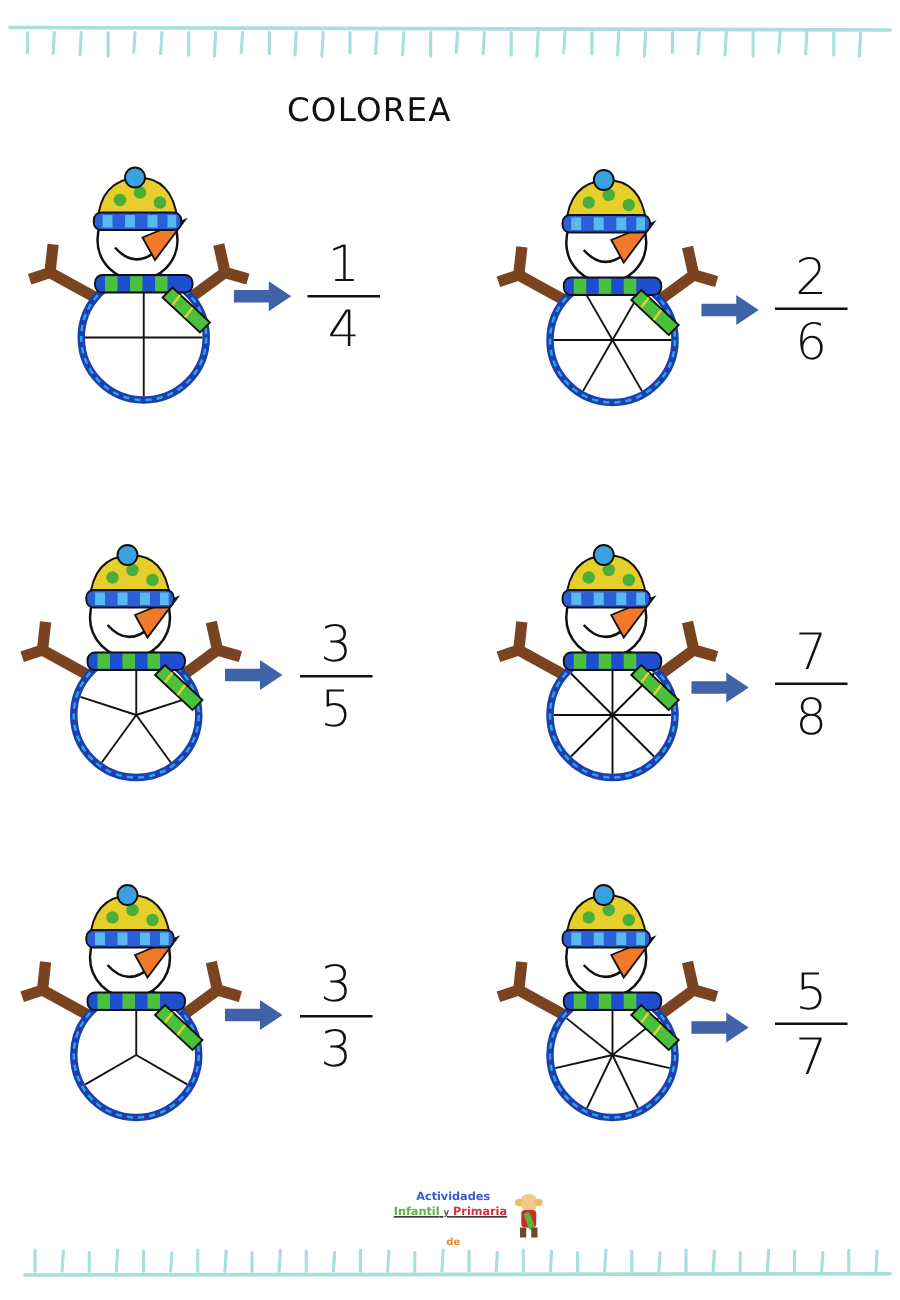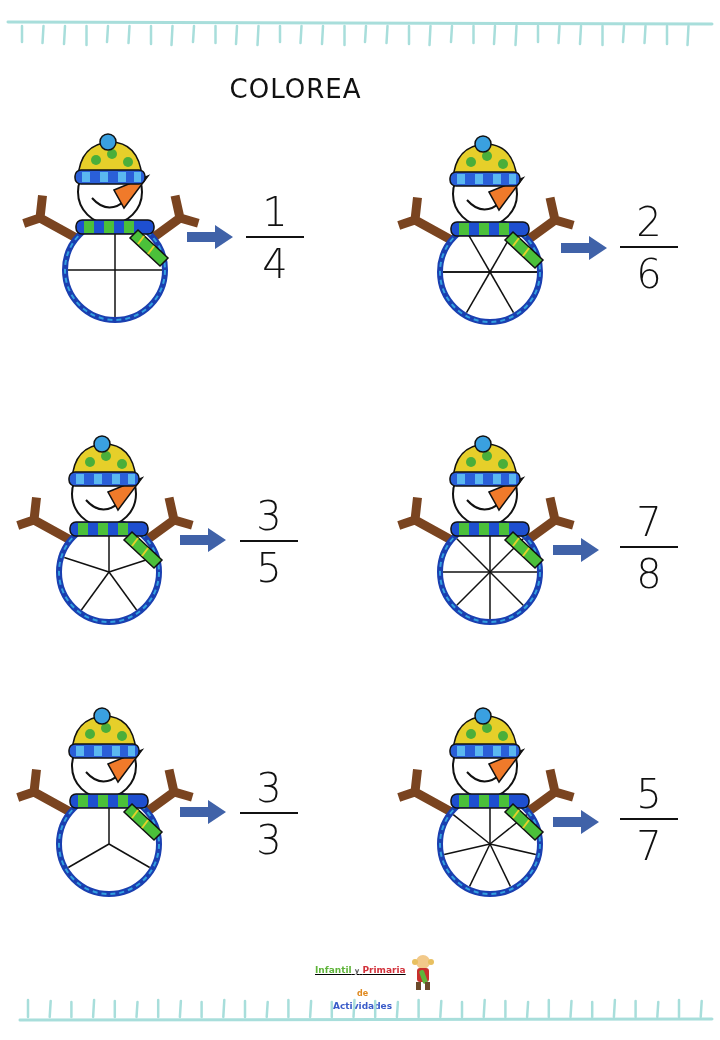--- a/index.html
+++ b/index.html
@@ -9,21 +9,21 @@
   .border-bottom { top:990px; height:40px; }
   .title { position:absolute; top:74px; left:0; width:591px; text-align:center; font-size:26px; letter-spacing:1px; color:#111; font-family:"DejaVu Sans", sans-serif; }
   .item { position:absolute; width:330px; height:200px; }
   .snowman { position:absolute; left:0; top:0; width:190px; height:200px; }
   .arrow { position:absolute; width:46px; height:24px; }
   .fraction { position:absolute; width:58px; text-align:center; font-family:"DejaVu Sans", sans-serif; color:#111; }
   .fraction .num, .fraction .den { display:block; font-size:40px; line-height:44px; font-weight:300; }
   .fraction .bar { display:block; height:2px; background:#111; margin:2px 0 4px 0; }
   .logo { position:absolute; left:315px; top:953px; width:125px; height:44px; }
   .logo .l1, .logo .l2, .logo .l3 { position:absolute; font-family:"DejaVu Sans", sans-serif; font-weight:bold; }
-  .logo .l1 { left:18px; top:0; font-size:9px; color:#3a5cc9;margin-top:48px; }
+  .logo .l1 { left:18px; top:0; font-size:9px; color:#3a5cc9; }
   .logo .l2 { left:42px; top:12px; font-size:8px; color:#e08a20;margin-top:24px; }
   .logo .l3 { left:0; top:12px; font-size:9px;text-decoration:underline; }
   .logo .l3 .g { color:#5fb43a; }
   .logo .l3 .y { color:#555; font-size:7px; }
   .logo .l3 .r { color:#d2303a; }
   .logo .kid { position:absolute; left:94px; top:0; width:28px; height:40px; }
 </style>
 </head>
 <body>
 

